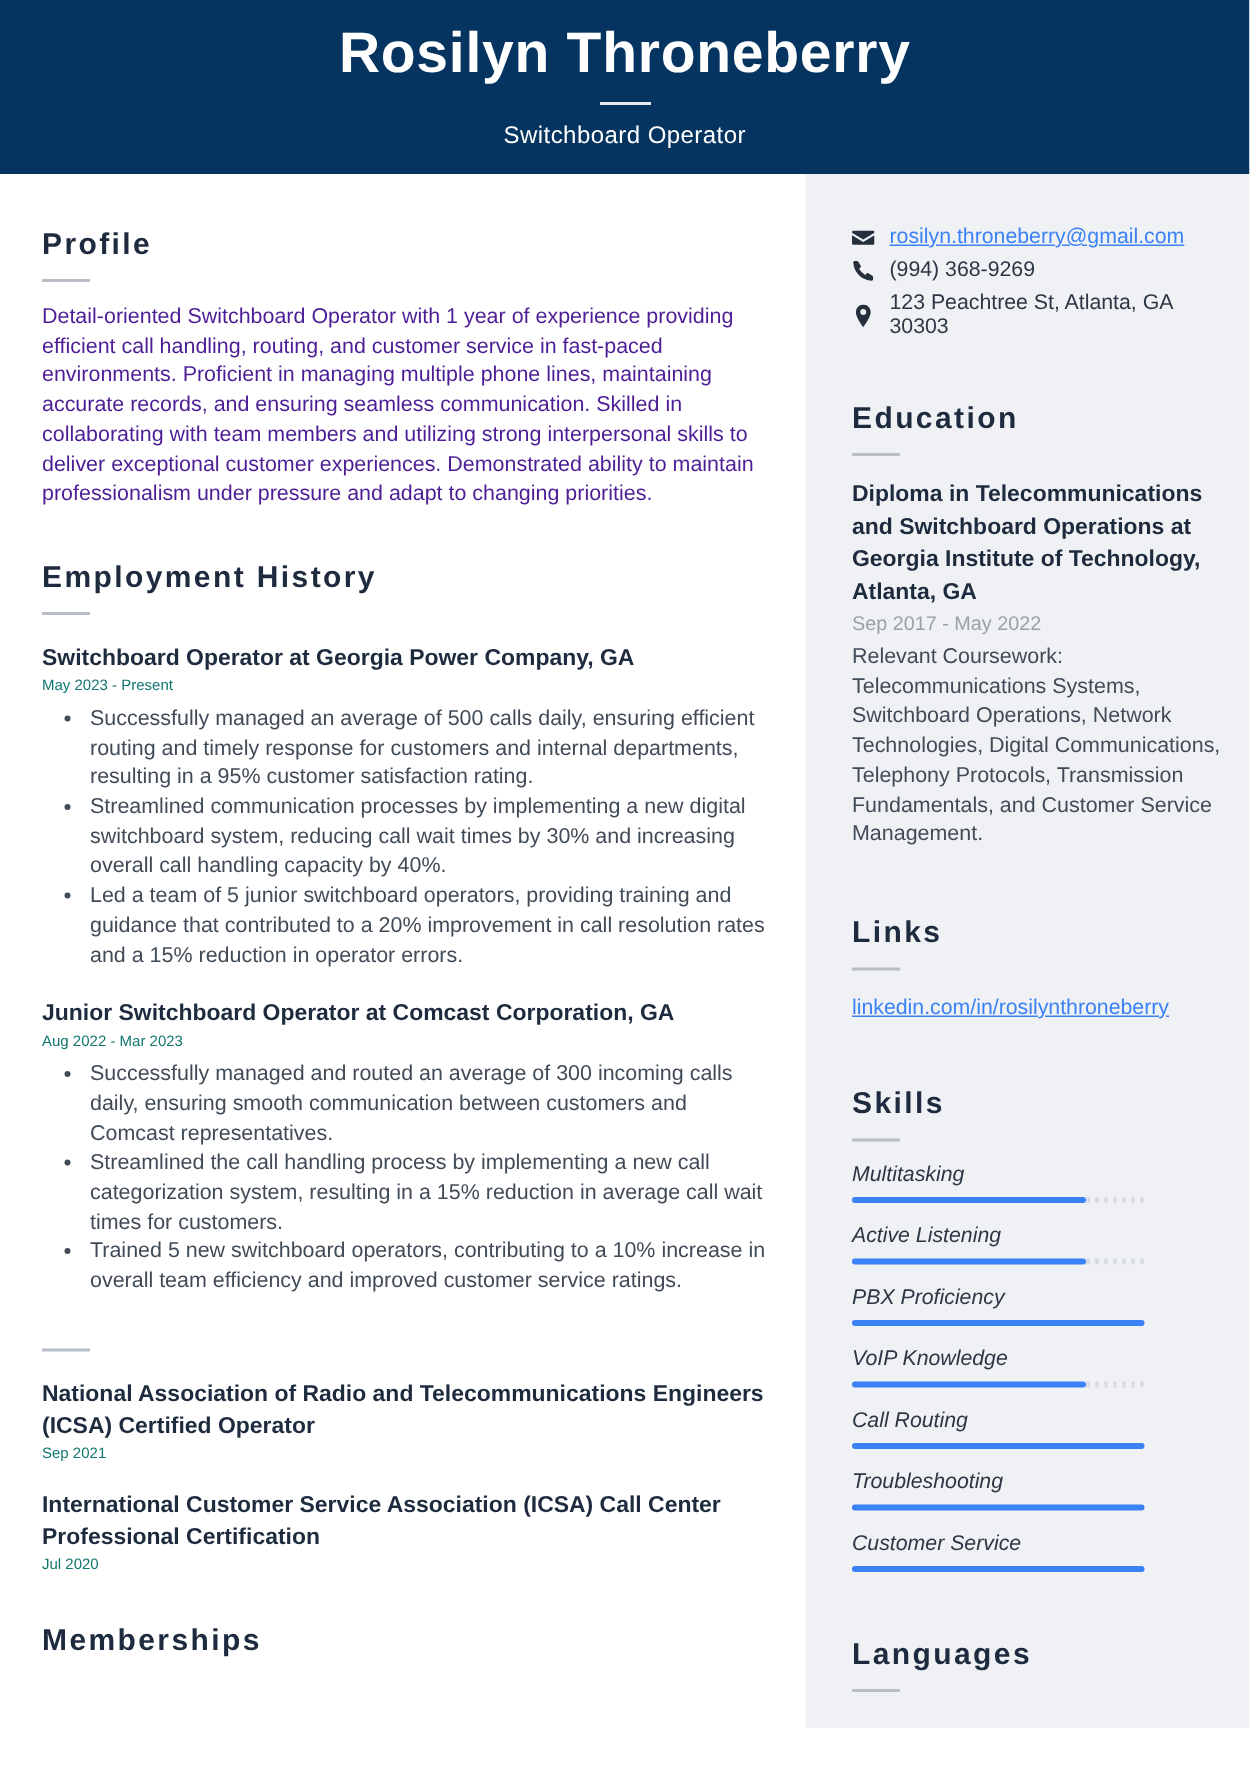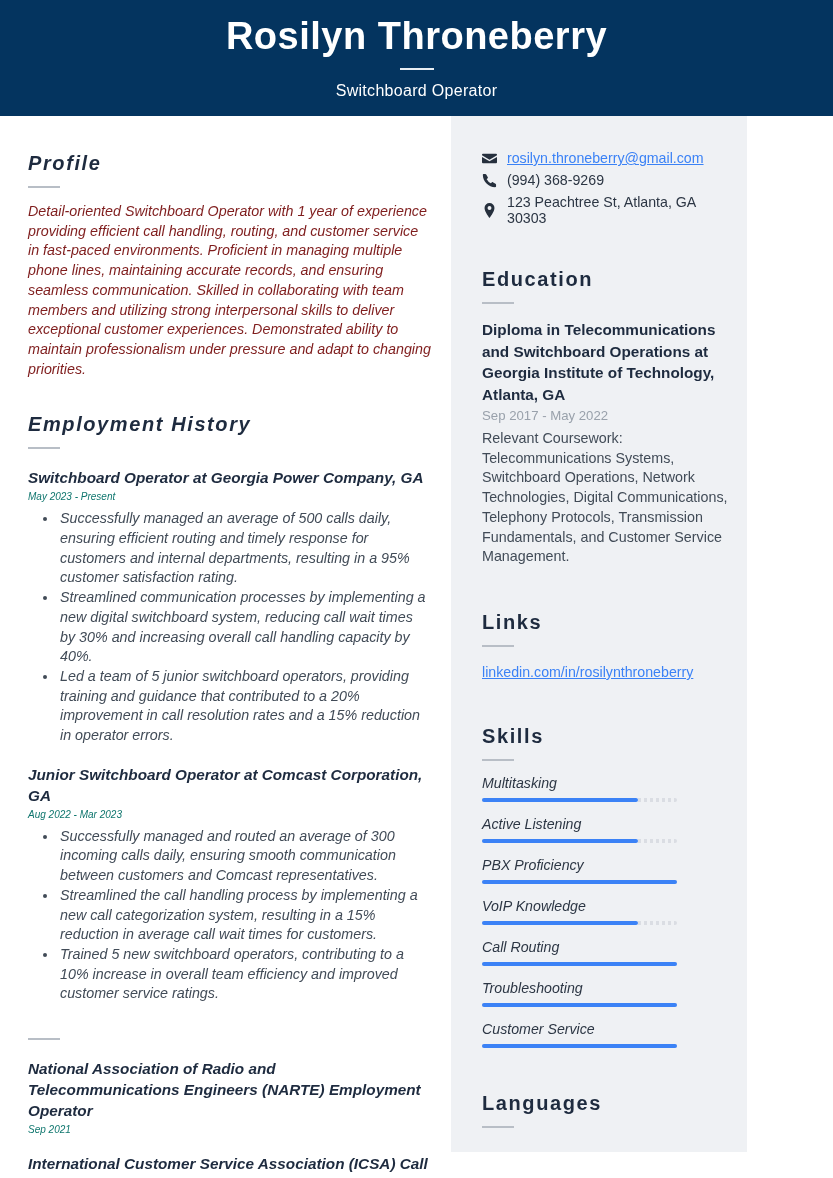--- a/index.html
+++ b/index.html
@@ -31,23 +31,22 @@
   .name-divider {
     width: 34px; height: 2px;
     background: #e8edf3;
     margin: 11px 0 12px;
   }
   .job-subtitle { font-size: 16px; font-weight: 400; letter-spacing: 0.3px; }
 
   
   .content { display: flex; height: 1036px; }
   .main {
-    width: 451px;
+    width: 537px;
     padding: 36px 20px 0 28px;
-    font-style: italic;
   }
   .sidebar {
     width: 296px;
     background: #eff1f4;
     padding: 34px 12px 0 31px;
   }
 
   
   .section-heading {
     font-size: 20px;
@@ -59,21 +58,21 @@
   .heading-divider {
     width: 32px; height: 2px;
     background: #b8bec6;
     margin: 11px 0 0;
   }
   .main-section { margin-bottom: 34px; }
 
   .body-text {
     font-size: 14.3px;
     line-height: 19.7px;
-    color: #7f1d1d;
+    color: #4c1d95;
     margin: 14px 0 0;
   }
 
   .entry-title {
     font-size: 15.3px;
     font-weight: 700;
     color: #1e2b3f;
     line-height: 21px;
     margin: 18px 0 0;
   }
@@ -193,21 +192,21 @@
           <li>Streamlined the call handling process by implementing a new call categorization system, resulting in a 15% reduction in average call wait times for customers.</li>
           <li>Trained 5 new switchboard operators, contributing to a 10% increase in overall team efficiency and improved customer service ratings.</li>
         </ul>
       </div>
     </div>
 
     <div class="main-section">
       <div class="heading-divider"></div>
 
       <div>
-        <div class="entry-title">National Association of Radio and Telecommunications Engineers (NARTE) Employment Operator</div>
+        <div class="entry-title">National Association of Radio and Telecommunications Engineers (ICSA) Certified Operator</div>
         <div class="entry-dates">Sep 2021</div>
       </div>
       <div>
         <div class="entry-title">International Customer Service Association (ICSA) Call Center Professional Certification</div>
         <div class="entry-dates">Jul 2020</div>
       </div>
     </div>
 
     <div class="main-section">
       <h2 class="section-heading">Memberships</h2>

